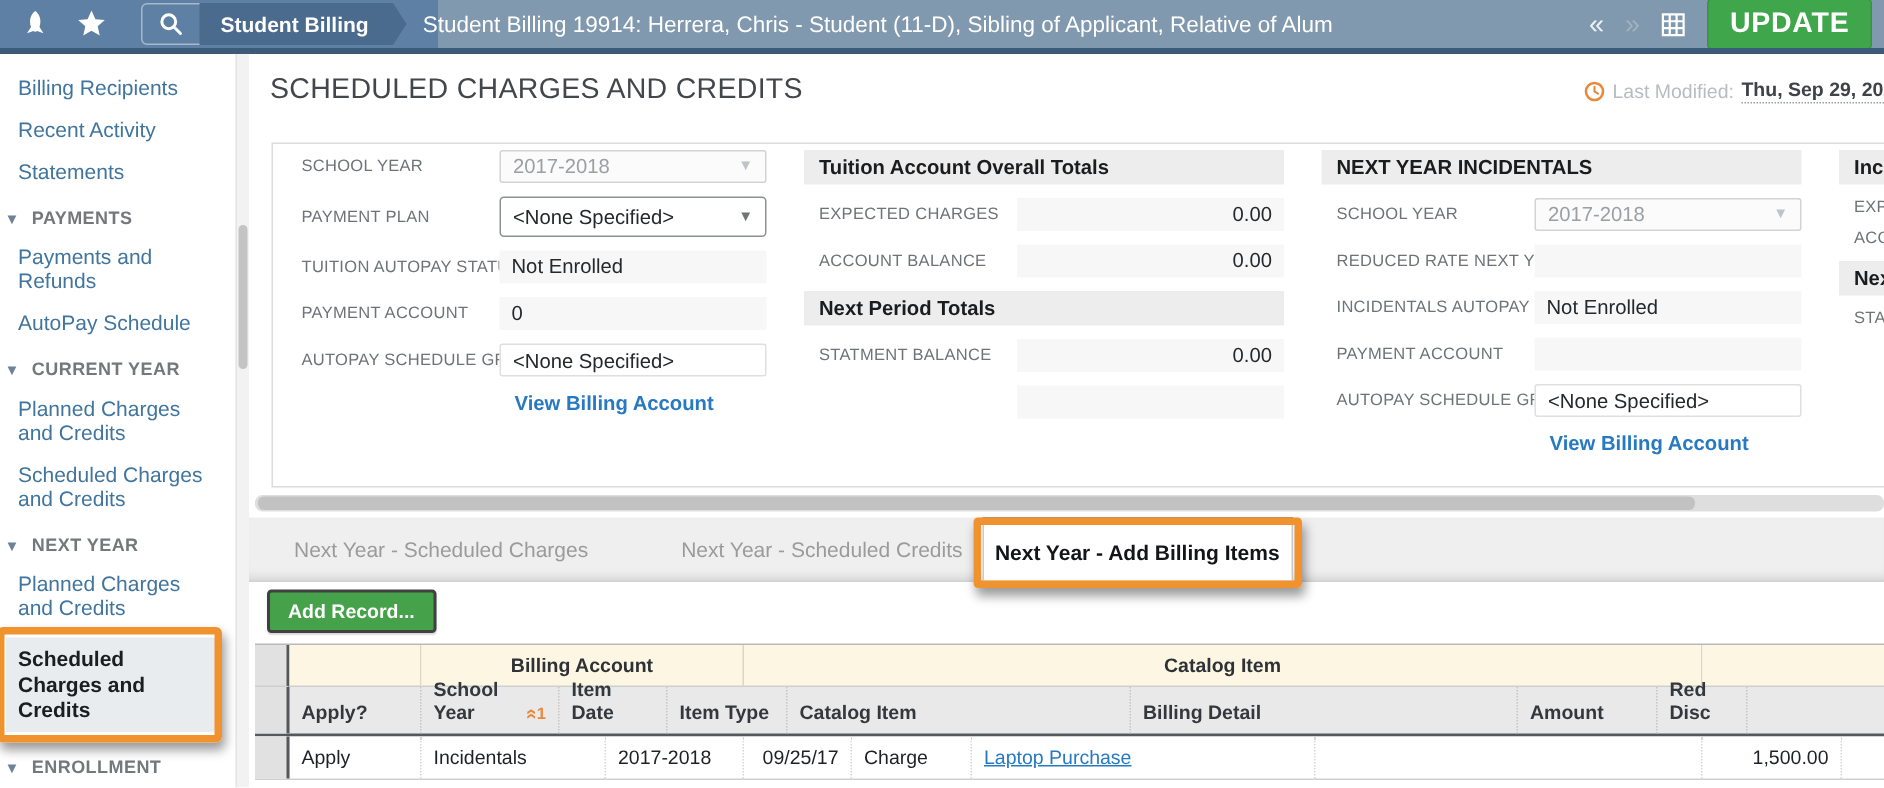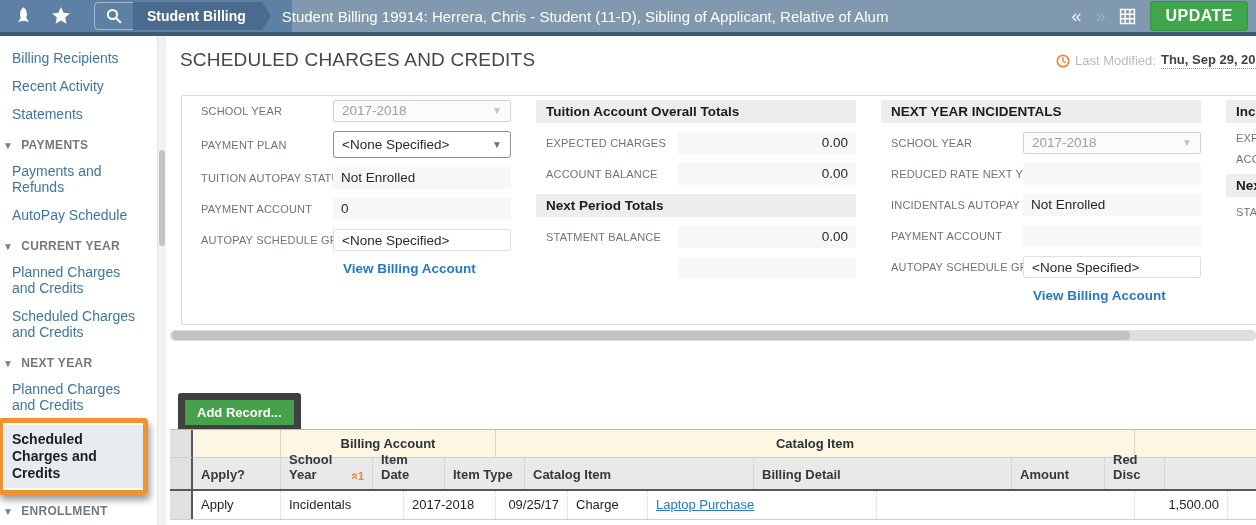--- a/index.html
+++ b/index.html
@@ -15,21 +15,21 @@
   .searchwrap { display:flex; align-items:flex-start; height:28px; margin-left:18px; border:1px solid rgba(255,255,255,.45); border-radius:4px; }
   .search-iconbox { width:38px; height:26px; display:flex; align-items:center; justify-content:center; }
   .crumb-chip { position:relative; height:28px; margin:-1px -1px -1px 0; background:#4A6B8E; color:#fff; font-weight:bold; font-size:14px; line-height:28px; padding:0 16px 0 14px; }
   .crumb-chip::after { content:""; position:absolute; right:-9px; top:0; border-left:9px solid #4A6B8E; border-top:14px solid transparent; border-bottom:14px solid transparent; }
   .nav-title { color:#fff; font-size:15px; margin-left:20px; white-space:nowrap; }
   .nav-right { position:absolute; right:8px; top:0; height:32px; display:flex; align-items:center; gap:14px; }
   .pager { font-size:18px; line-height:32px; cursor:pointer; }
   .pager.enabled { color:#EDF2F6; }
   .pager.disabled { color:#9FB2C3; }
   .grid-btn { display:flex; align-items:center; cursor:pointer; }
-  .update-btn { background:#3FA64B; border:1px solid #379441; border-radius:3px; color:#fff; font-weight:bold; font-size:16px; letter-spacing:.5px; padding:5px 14px; cursor:pointer; }
+  .update-btn { background:#3FA64B; border:1px solid #379441; border-radius:3px; color:#fff; font-weight:bold; font-size:19px; letter-spacing:.5px; padding:5px 14px; cursor:pointer; }
 
   
   .sidebar { position:absolute; left:0; top:36px; width:157px; height:489px; background:#fff; padding:14px 6px 0 12px; overflow:hidden; }
   .sb-link { color:#41759E; font-size:14px; line-height:16px; margin-bottom:12px; cursor:pointer; width:132px; }
   .sb-section { color:#75787B; font-weight:bold; font-size:12px; letter-spacing:.3px; margin:16px 0 11px 0; cursor:pointer; position:relative; padding-left:0; }
   .sb-section .tri { color:#6E8398; font-size:10px; margin-right:5px; position:relative; left:-9px; }
   .sb-section .sec-label { margin-left:-6px; }
   .sb-active { position:relative; background:#E8ECEF; color:#1B1E21; font-weight:bold; font-size:14px; line-height:17px; padding:6px 8px; width:140px; margin-left:-8px; margin-bottom:12px; cursor:pointer; }
   .annotation { position:absolute; border:5px solid #F0922D; border-radius:4px; box-shadow:2px 5px 7px rgba(0,0,0,.40); pointer-events:none; z-index:50; }
   .sb-active .annotation { inset:-7px -4px -7px -6px; }
@@ -68,21 +68,21 @@
 
   
   .tabstrip { position:absolute; left:0; top:309px; width:1090px; height:43px; background:#EFEFEF; border-bottom:1px solid #D2D2D2; box-shadow:inset 0 -7px 8px -6px rgba(0,0,0,.15); display:flex; padding-left:30px; }
   .tab { font-size:14px; color:#9B9B9B; line-height:43px; white-space:nowrap; cursor:pointer; }
   .tab.t1 { margin-right:62px; }
   .tab.t2 { margin-right:13px; }
   .tab.active { position:relative; width:207px; text-align:center; background:#fff; border-top:3px solid #2A2E32; border-left:1px solid #C9C9C9; border-right:1px solid #C9C9C9; color:#141518; font-weight:bold; line-height:40px; }
   .tab.active .annotation { inset:-3px -7px -5px -7px; border-radius:3px; }
 
   
-  .add-record { position:absolute; left:12px; top:357px; background:#46A24A; border:7px solid #404040; border-radius:3px; color:#fff; font-weight:bold; font-size:13px; padding:5px 12px; cursor:pointer; box-shadow:0 1px 1px rgba(0,0,0,.15); }
+  .add-record { position:absolute; left:12px; top:357px; background:#46A24A; border:2px solid #404040; border-radius:3px; color:#fff; font-weight:bold; font-size:13px; padding:5px 12px; cursor:pointer; box-shadow:0 1px 1px rgba(0,0,0,.15); }
 
   
   .table { position:absolute; left:4px; top:393px; width:1200px; border-top:1px solid #B9B9B9; font-size:13px; }
   .trow { display:flex; }
   .rowhead { width:23px; background:#E1E1E1; border-right:2px solid #54585C; flex:none; }
   .c1{width:88px;} .c2{width:123px;} .c3{width:92px;} .c4{width:72px;} .c5{width:80px;} .c6{width:229px;} .c7{width:258px;} .c8{width:93px;} .c9{width:60px;}
   .g1{width:88px;} .g2{width:215px;} .g3{width:639px;} .g4{width:153px;}
   .grouprow { height:28px; }
   .grouprow .gcell { background:#FCF6E3; border-right:1px solid #DDD6C2; border-bottom:1px solid #CFCFCF; display:flex; align-items:center; justify-content:center; font-weight:bold; color:#2E3236; flex:none; }
   .grouprow .rowhead { border-bottom:1px solid #CFCFCF; }
@@ -273,20 +273,28 @@
         <div class="prow">
           <div class="plabel">STAT</div>
         </div>
       </div>
     </div>
 
     <div class="hscroll">
       <div class="thumb"></div>
     </div>
 
+    <div class="tabstrip">
+      <div class="tab t1">Next Year - Scheduled Charges</div>
+      <div class="tab t2">Next Year - Scheduled Credits</div>
+      <div class="tab active">
+        <span>Next Year - Add Billing Items</span>
+        <div class="annotation"></div>
+      </div>
+    </div>
 
     <button class="add-record">Add Record...</button>
 
     <div class="table">
       <div class="trow grouprow">
         <div class="rowhead"></div>
         <div class="gcell g1"></div>
         <div class="gcell g2">Billing Account</div>
         <div class="gcell g3">Catalog Item</div>
         <div class="gcell g4"></div>

